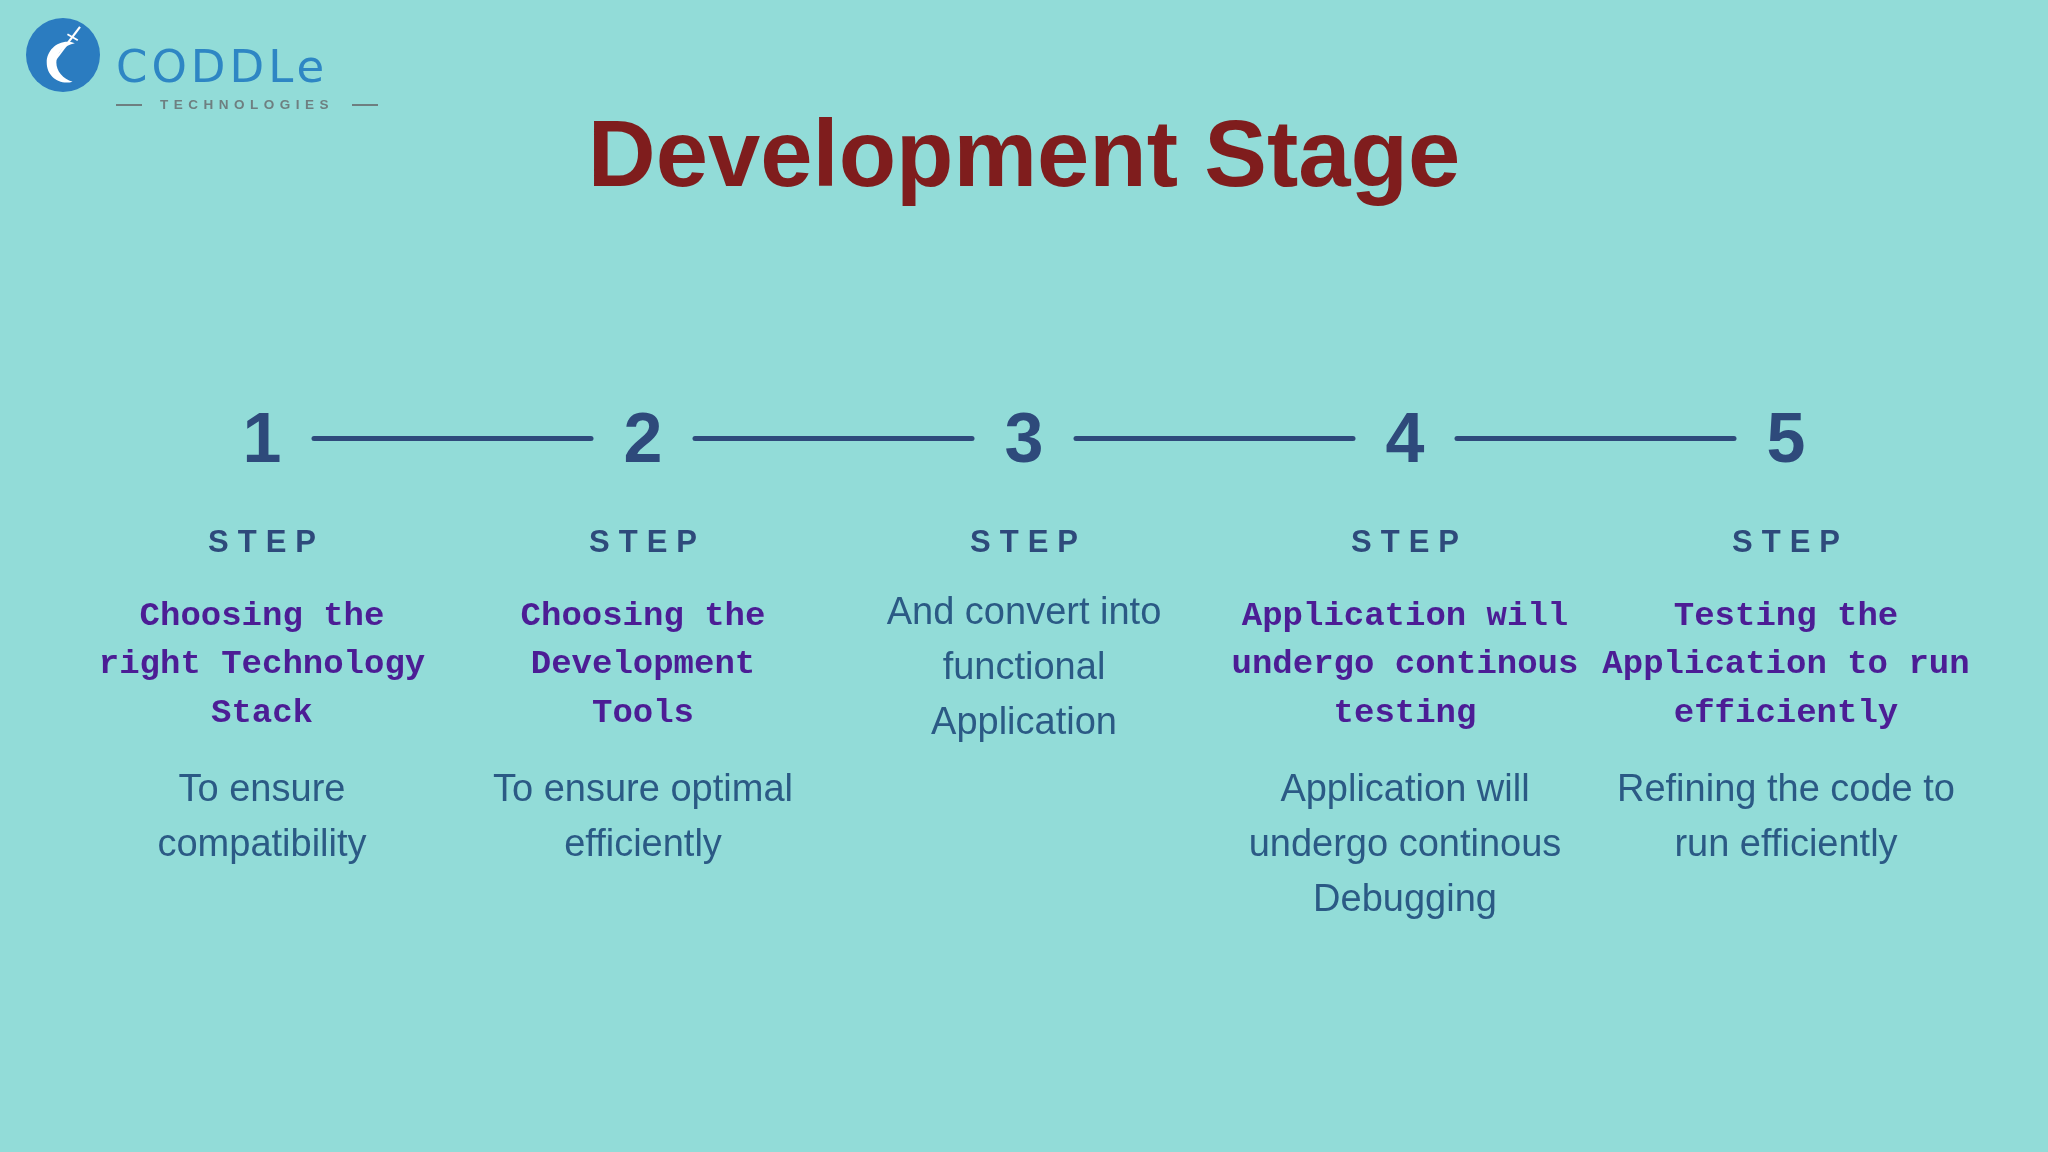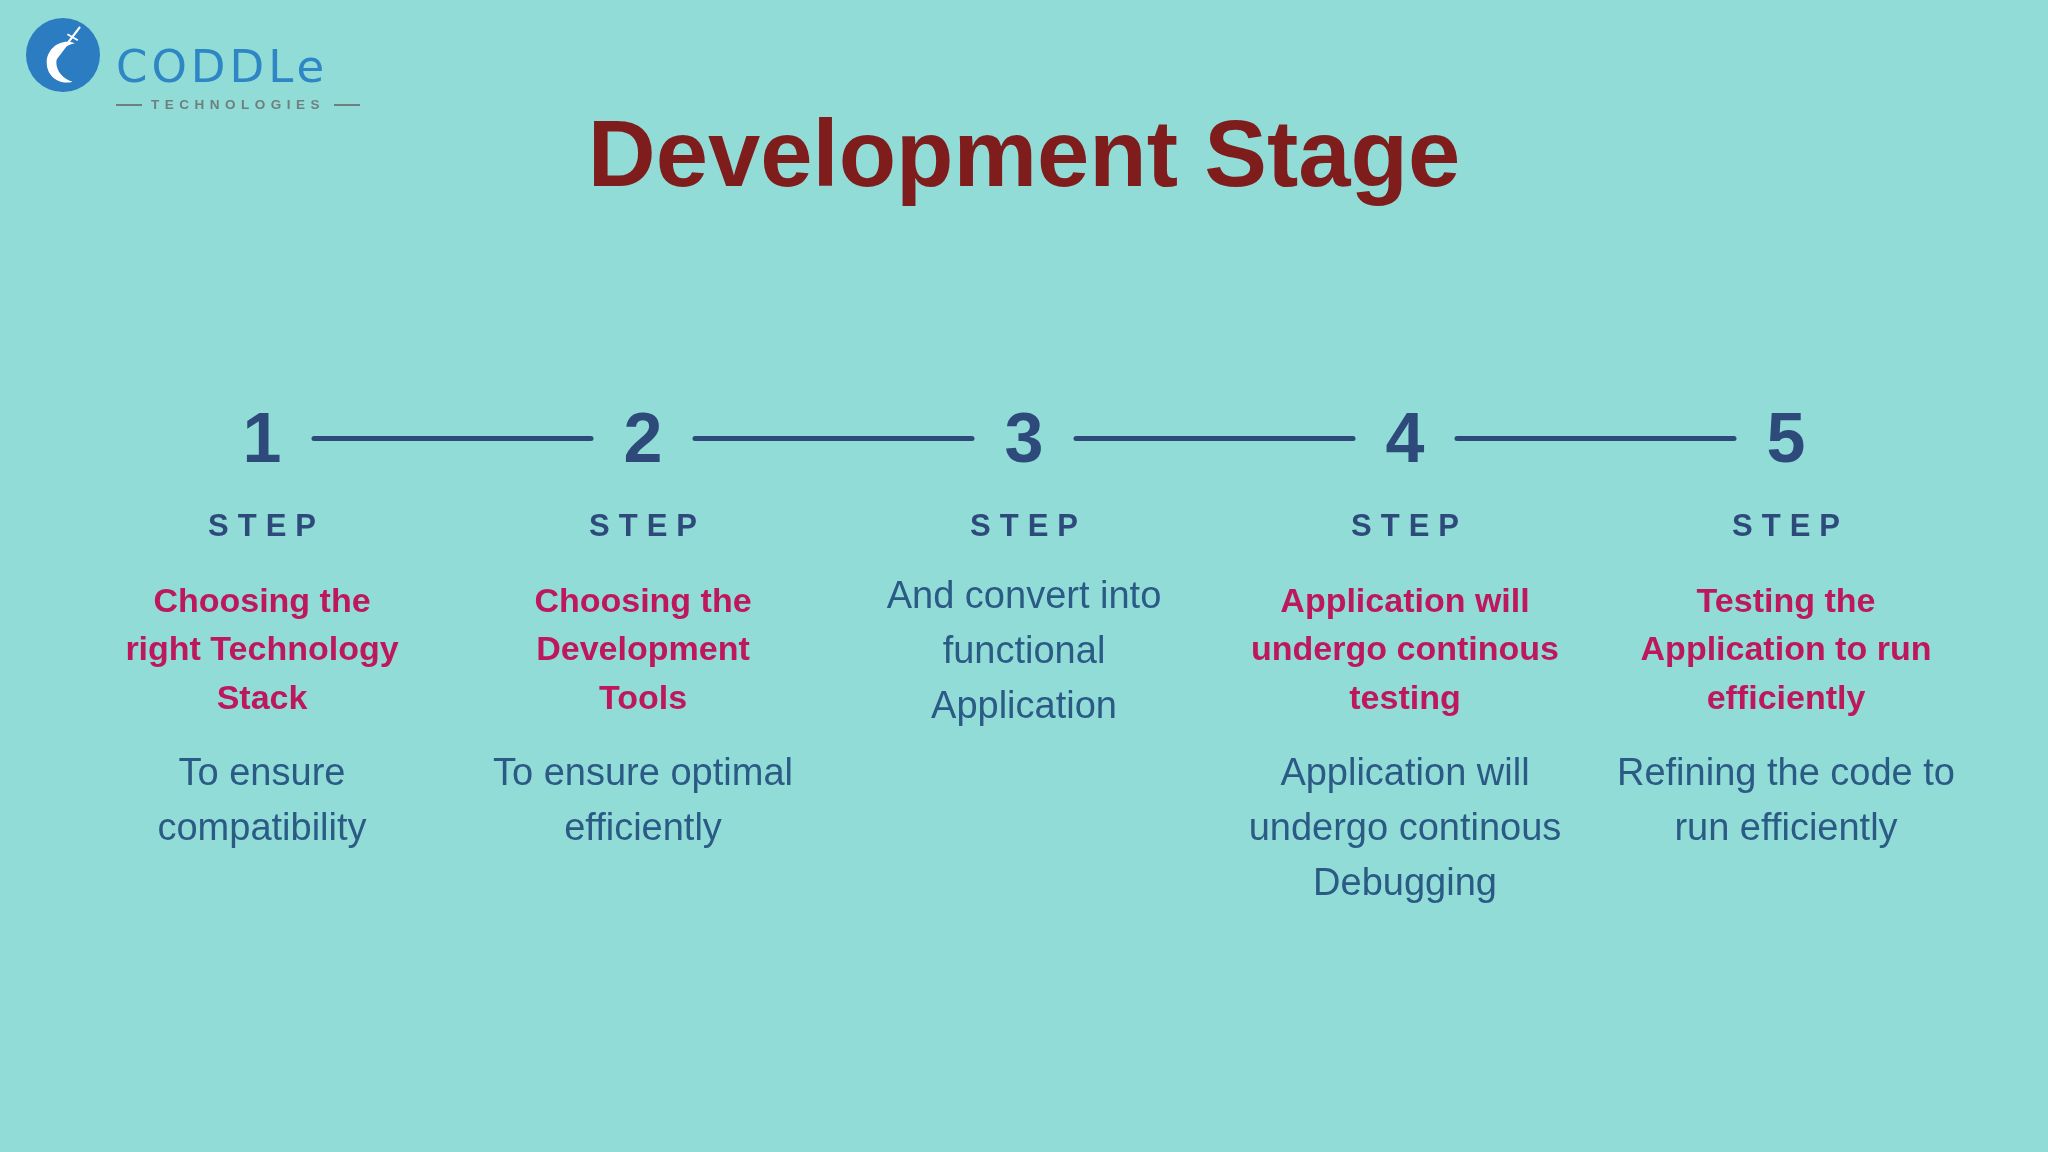--- a/index.html
+++ b/index.html
@@ -36,21 +36,21 @@
     font-size: 45px;
     line-height: 1;
     letter-spacing: 4px;
     font-weight: 500;
     color: #2e86c4;
     margin-top: 12px;
   }
   .tagline-row {
     display: flex;
     align-items: center;
-    gap: 9px;
+    gap: 18px;
     margin-top: 8px;
   }
   .tagline {
     font-size: 13.5px;
     font-weight: 700;
     letter-spacing: 5.5px;
     color: #6e7f80;
   }
   .tagline-dash {
     width: 26px;
@@ -102,40 +102,41 @@
     border-radius: 3px;
   }
   .connector.c1 { left: 240px; }
   .connector.c2 { left: 621px; }
   .connector.c3 { left: 1002px; }
   .connector.c4 { left: 1383px; }
 
   .cols {
     display: grid;
     grid-template-columns: repeat(5, 1fr);
-    margin-top: 24px;
+    margin-top: 40px;
   }
   .col {
     text-align: center;
     padding: 0 6px;
   }
   .step-label {
     font-size: 31px;
     font-weight: 700;
     letter-spacing: 9px;
     text-indent: 9px;
     color: #2e4a7b;
   }
   .step-heading {
     margin-top: 32px;
     font-size: 34px;
     font-weight: 700;
-    color: #be185d;
+    color: #4c1d95;
     line-height: 1.42;
     white-space: pre-line;
+    font-family: Liberation Mono, monospace;
   }
   .step-desc {
     margin-top: 24px;
     font-size: 38px;
     font-weight: 400;
     color: #2b5a85;
     line-height: 1.45;
     white-space: pre-line;
   }
 </style>

